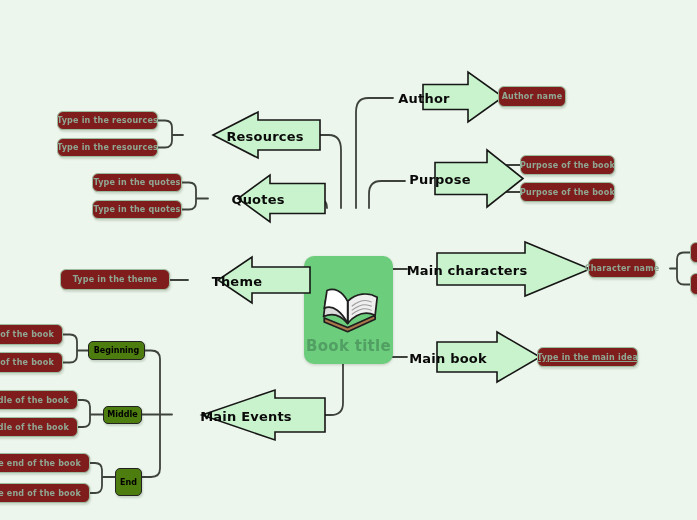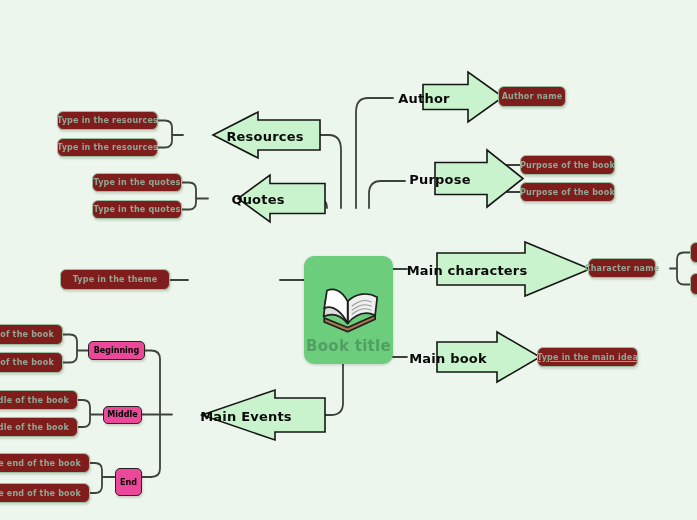--- a/index.html
+++ b/index.html
@@ -30,21 +30,21 @@
     display:flex;align-items:center;justify-content:center;
     font-size:8px;font-weight:bold;color:#90a893;letter-spacing:.2px;
     white-space:nowrap;box-shadow:1px 1.5px 2px rgba(50,80,50,.18);
   }
   .leaf.cut-left{justify-content:flex-end;padding-right:8px;}
   .leaf.cut-right{justify-content:flex-start;}
 
   
   .subtopic{
     position:absolute;box-sizing:border-box;
-    background:#ec4899;border:1.5px solid #222;border-radius:5px;
+    background:#4d7c0f;border:1.5px solid #222;border-radius:5px;
     display:flex;align-items:center;justify-content:center;
     font-size:8px;font-weight:bold;color:#000;white-space:nowrap;
     box-shadow:1px 1.5px 2px rgba(50,80,50,.2);
   }
 
   
   .center-node{
     position:absolute;left:304px;top:208px;width:89px;height:108px;
     background:#6ccd7c;border-radius:10px;
     display:flex;flex-direction:column;align-items:center;justify-content:flex-end;
@@ -130,20 +130,26 @@
     <div class="alabel" style="left:41px;top:25.5px;">Main book</div>
   </div>
 
   <div class="arrow" style="left:172px;top:390px;width:123px;height:50px;">
     <svg width="123" height="50">
         <polygon points="123,8 73,8 73,0 0,25 73,50 73,42 123,42"></polygon>
       </svg>
     <div class="alabel" style="left:74px;top:25.5px;">Main Events</div>
   </div>
 
+  <div class="arrow" style="left:188px;top:257px;width:92px;height:46px;">
+    <svg width="92" height="46">
+        <polygon points="92,10 34,10 34,0 0,23 34,46 34,36 92,36"></polygon>
+      </svg>
+    <div class="alabel" style="left:49px;top:23.5px;">Theme</div>
+  </div>
 
   <div class="arrow" style="left:208px;top:175px;width:87px;height:47px;">
     <svg width="87" height="47">
         <polygon points="87,8.5 32,8.5 32,0 0,23.5 32,47 32,38.5 87,38.5"></polygon>
       </svg>
     <div class="alabel" style="left:50px;top:23.5px;">Quotes</div>
   </div>
 
   <div class="arrow" style="left:183px;top:112px;width:107px;height:46px;">
     <svg width="107" height="46">

